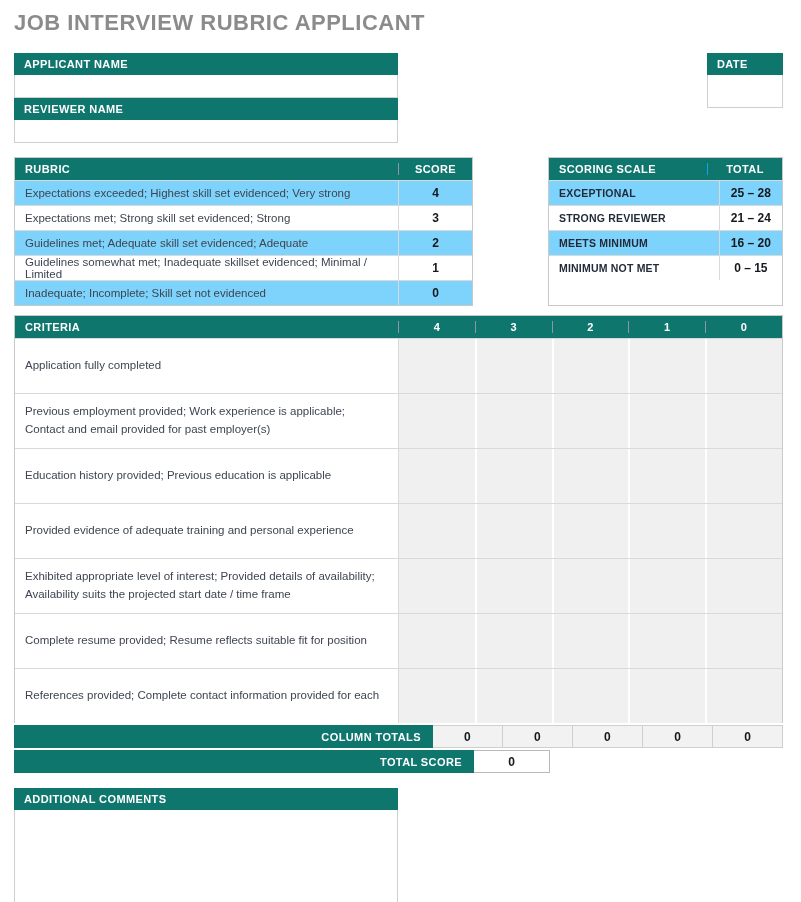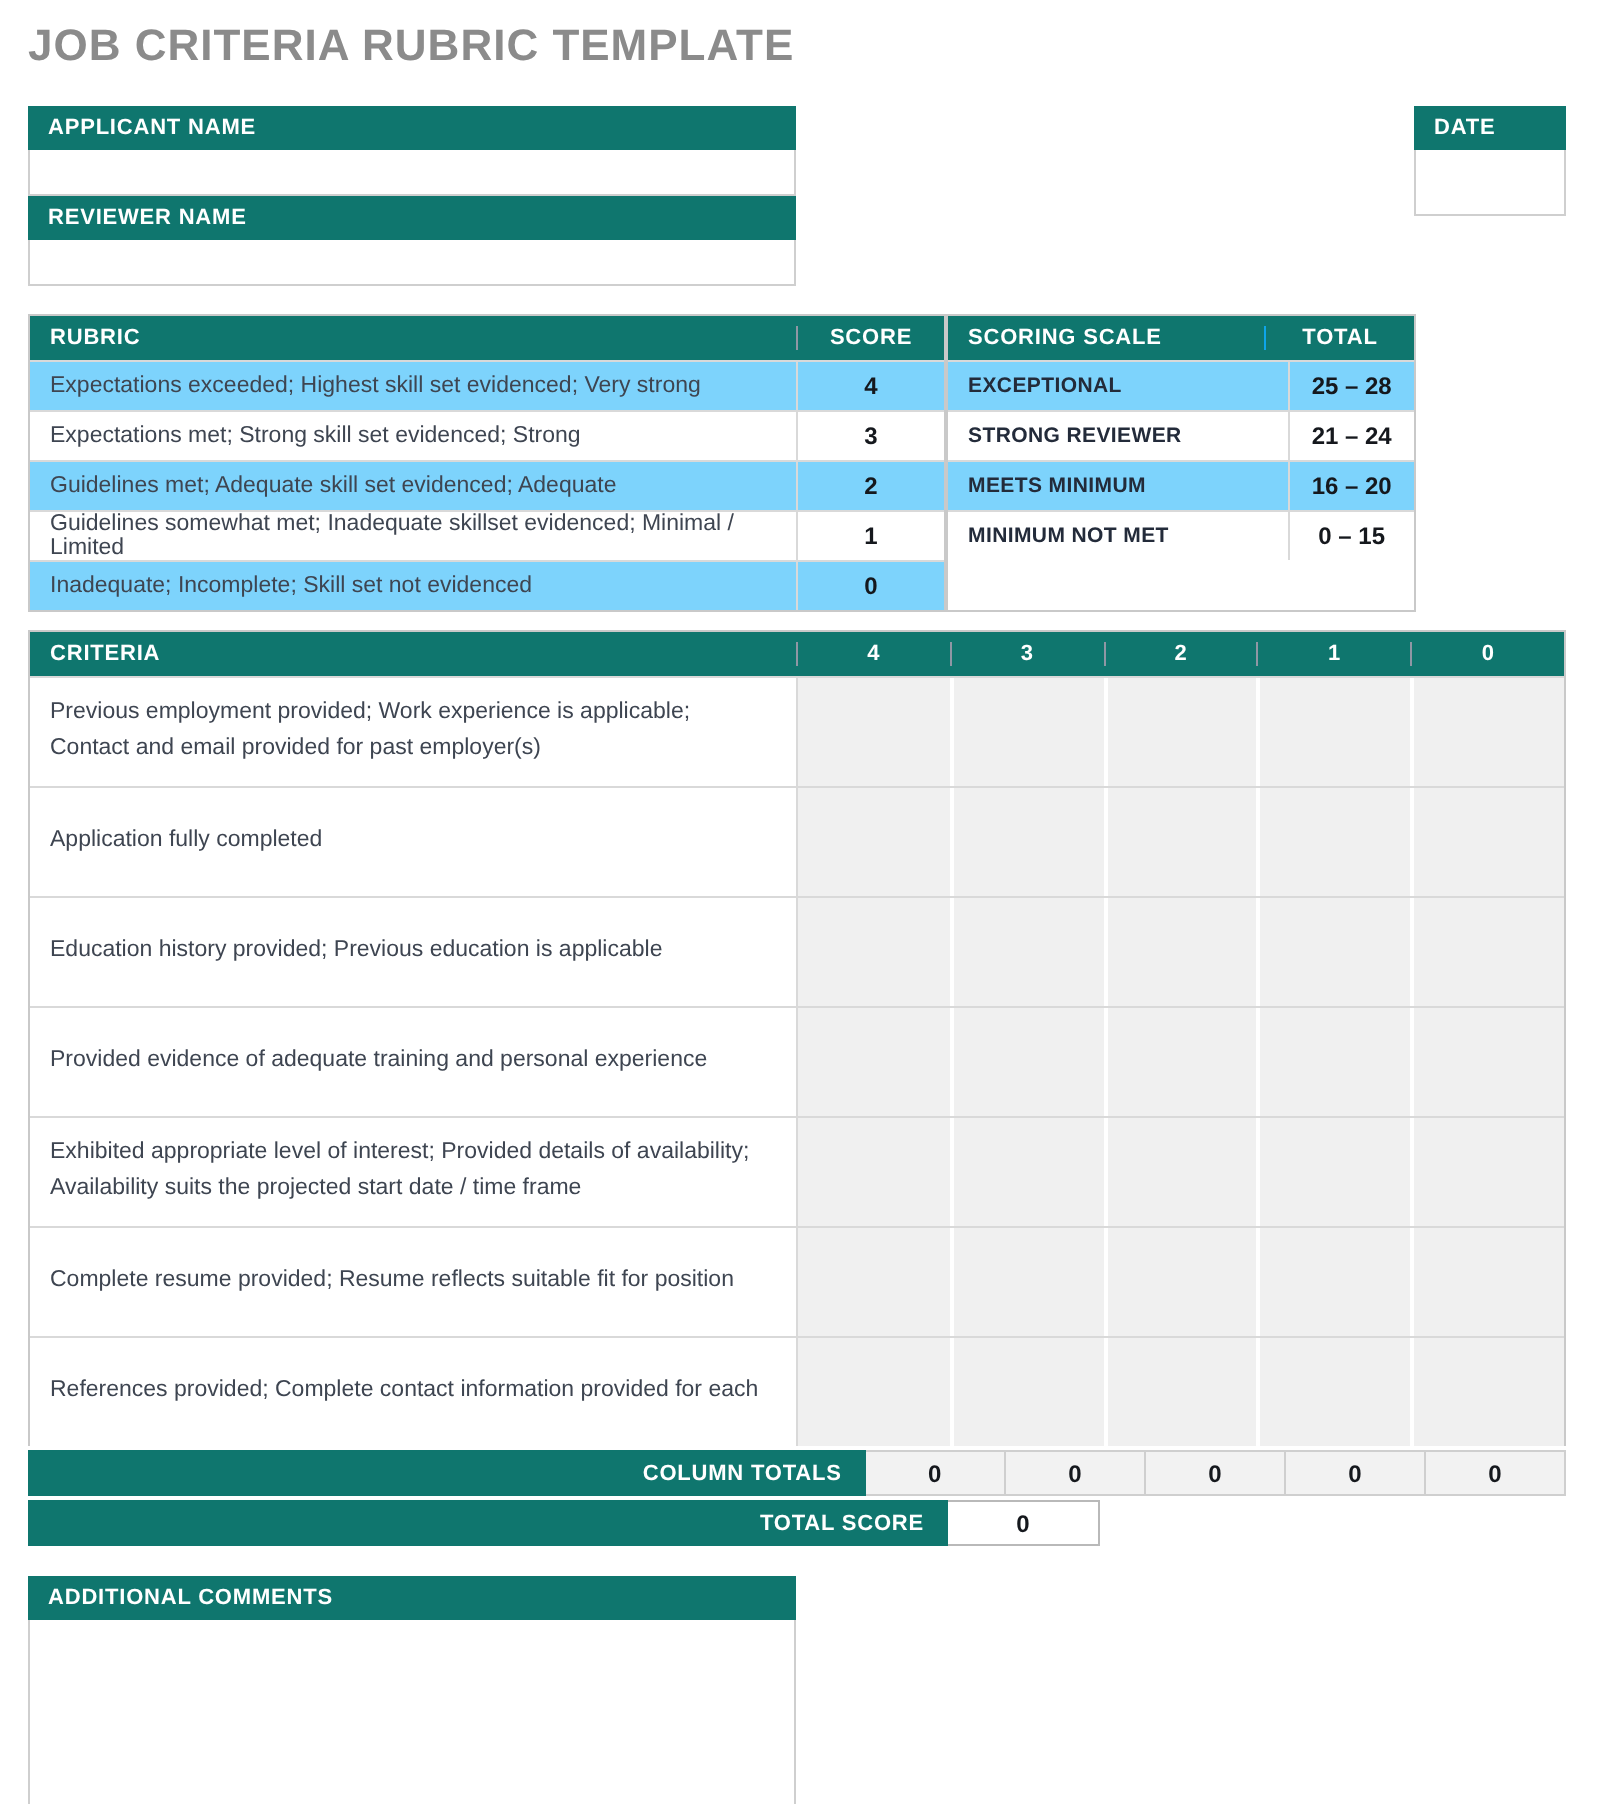--- a/index.html
+++ b/index.html
@@ -31,21 +31,21 @@
   .input-cell {
     height: 23px; background: #fff;
     border: 1px solid #cfcfcf; border-top: none;
   }
   .date-cell {
     height: 33px; background: #fff;
     border: 1px solid #cfcfcf; border-top: none;
   }
 
   
-  .mid-row { display: flex; justify-content: flex-start; width: 769px; margin-top: 14px; }
+  .mid-row { display: flex; justify-content: space-between; width: 769px; margin-top: 14px; }
 
   .rubric-table { width: 459px; border: 1px solid #c9c9c9; }
   .rt-head { display: flex; }
   .rt-head .rt-desc { padding-left: 10px; display: flex; align-items: center; }
   .rt-head .rt-score {
     border-left: 1px solid #8f97a4; justify-content: center;
     display: flex; align-items: center; padding: 0;
   }
   .rt-desc { width: 383px; }
   .rt-score { width: 74px; text-align: center; }
@@ -122,21 +122,21 @@
   .comments-box {
     height: 95px; background: #fff;
     border: 1px solid #cfcfcf; border-top: none;
   }
 </style>
 </head>
 <body>
 
 <div class="page">
 
-  <h1 class="title">JOB CRITERIA RUBRIC TEMPLATE</h1>
+  <h1 class="title">JOB INTERVIEW RUBRIC APPLICANT</h1>
 
   <div class="top-row">
     <div class="name-block">
       <div class="hdr dark">
         <span>APPLICANT NAME</span>
       </div>
       <div class="input-cell"></div>
       <div class="hdr slate">
         <span>REVIEWER NAME</span>
       </div>
@@ -208,29 +208,29 @@
     <div class="hdr dark c-head" style="padding-left:0;">
       <div class="c-label-col">CRITERIA</div>
       <div class="c-score-col">4</div>
       <div class="c-score-col">3</div>
       <div class="c-score-col">2</div>
       <div class="c-score-col">1</div>
       <div class="c-score-col">0</div>
     </div>
 
     <div class="c-row">
+      <div class="c-label-col">Application fully completed</div>
+      <div class="c-score-col first"></div>
+      <div class="c-score-col"></div>
+      <div class="c-score-col"></div>
+      <div class="c-score-col"></div>
+      <div class="c-score-col"></div>
+    </div>
+    <div class="c-row">
       <div class="c-label-col">Previous employment provided; Work experience is applicable; Contact and email provided for past employer(s)</div>
-      <div class="c-score-col first"></div>
-      <div class="c-score-col"></div>
-      <div class="c-score-col"></div>
-      <div class="c-score-col"></div>
-      <div class="c-score-col"></div>
-    </div>
-    <div class="c-row">
-      <div class="c-label-col">Application fully completed</div>
       <div class="c-score-col first"></div>
       <div class="c-score-col"></div>
       <div class="c-score-col"></div>
       <div class="c-score-col"></div>
       <div class="c-score-col"></div>
     </div>
     <div class="c-row">
       <div class="c-label-col">Education history provided; Previous education is applicable</div>
       <div class="c-score-col first"></div>
       <div class="c-score-col"></div>

